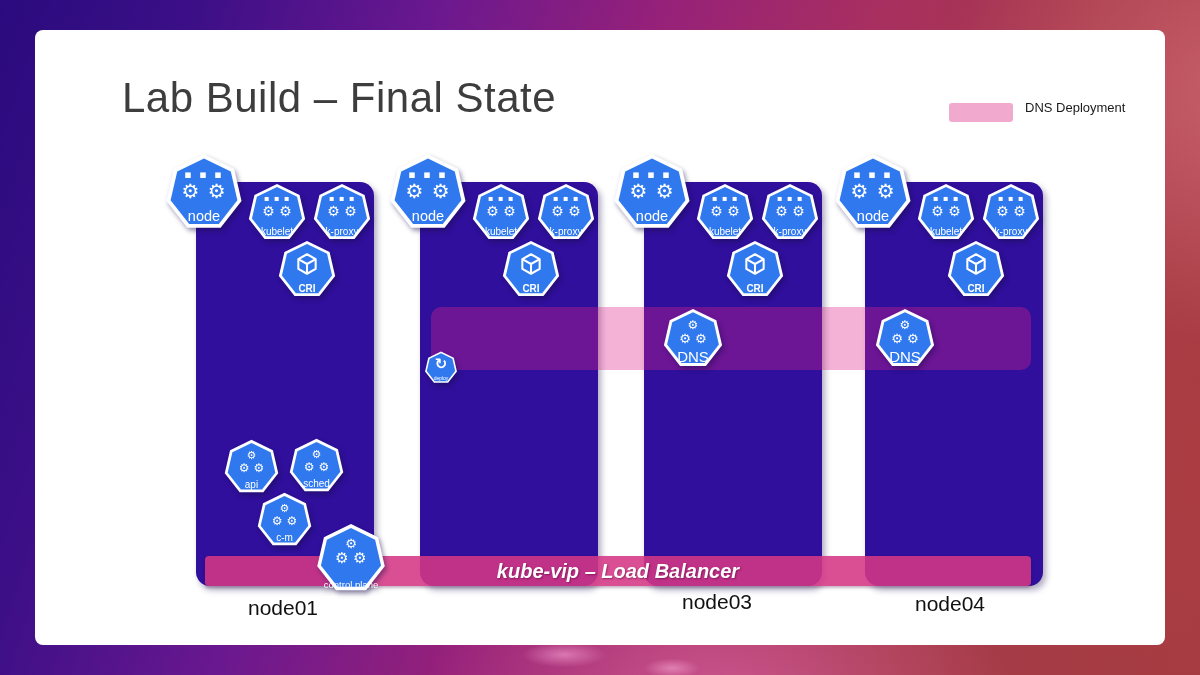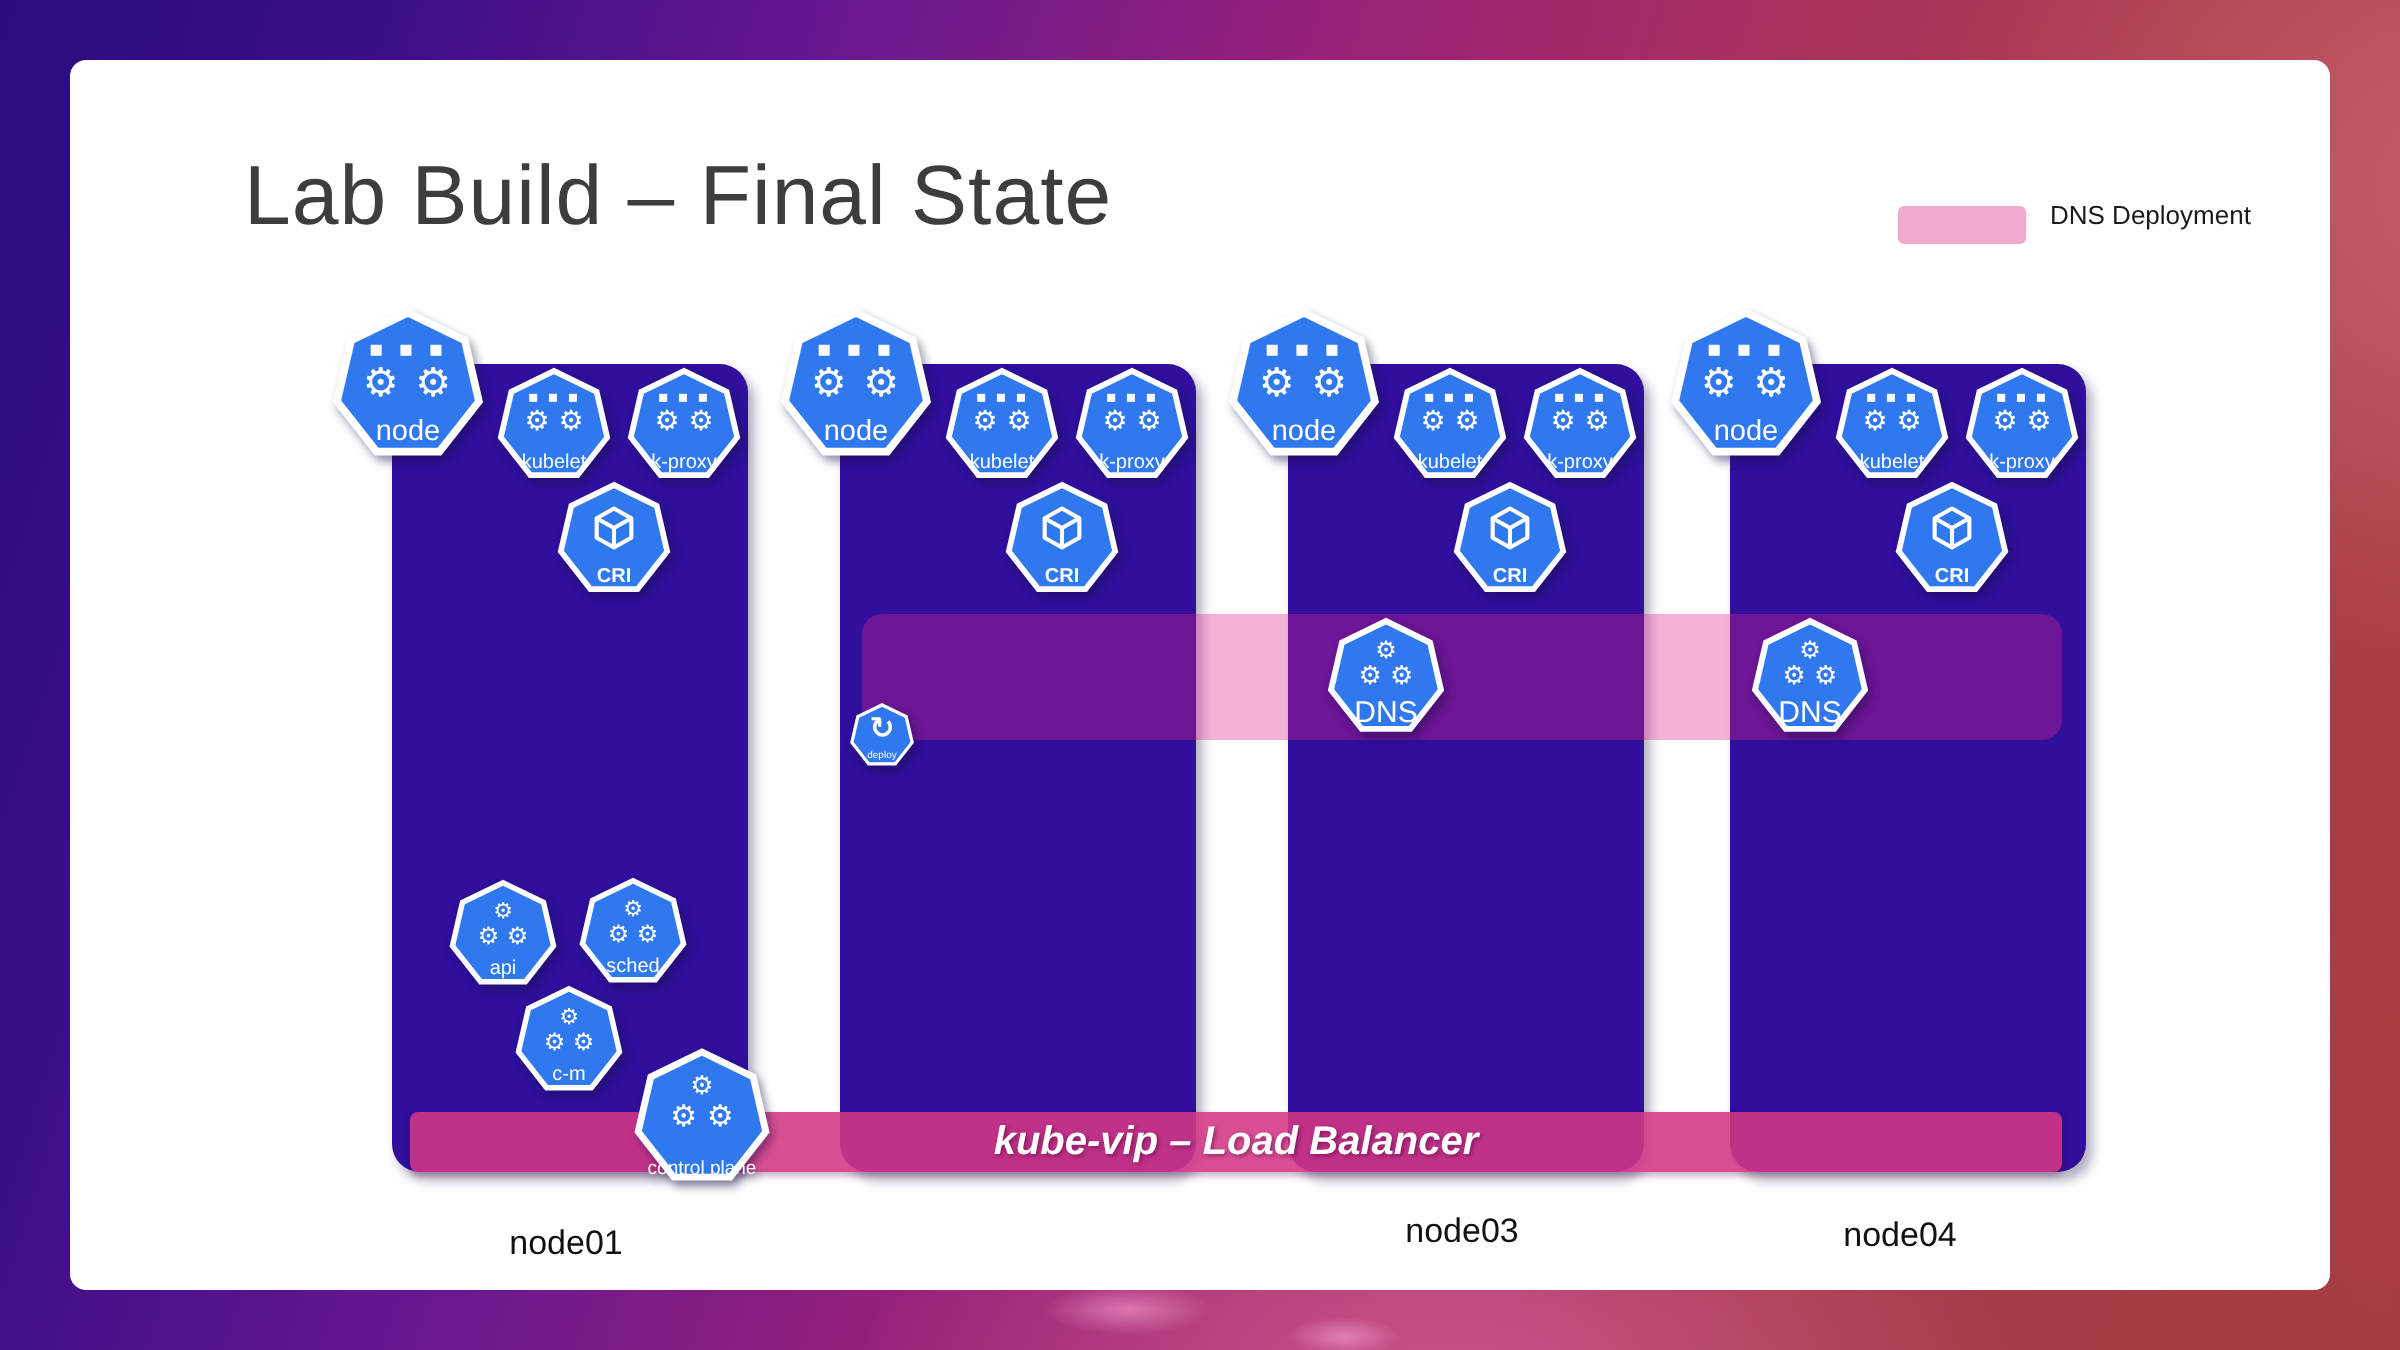--- a/index.html
+++ b/index.html
@@ -53,21 +53,21 @@
     box-shadow:0 2px 3px rgba(60,10,60,.3);
   }
   .band-text{
     position:absolute;left:0;right:0;top:0;bottom:0;
     display:flex;align-items:center;justify-content:center;
     color:#fff;font-size:20px;font-weight:bold;font-style:italic;
     text-shadow:1px 1px 2px rgba(80,0,50,.5);
   }
 
   .node-label{
-    position:absolute;width:140px;text-align:center;font-size:17px;color:#111;z-index:1;margin-top:16px;
+    position:absolute;width:140px;text-align:center;font-size:21px;color:#111;z-index:1;
   }
 
   
   .kicon{
     position:absolute;z-index:3;
     filter:drop-shadow(2px 3px 2.5px rgba(25,12,70,.45));
   }
   .hept,.hept-in{
     clip-path:polygon(50% 1.5%,87.6% 19.8%,96.9% 60.1%,70.8% 93.4%,29.2% 93.4%,3.1% 60.1%,12.4% 19.8%);
   }
@@ -124,21 +124,21 @@
   <div class="node-col col2"></div>
   <div class="node-col col3"></div>
   <div class="node-col col4"></div>
 
   <div class="band band-dns"></div>
   <div class="band band-kubevip">
     <div class="band-text">kube-vip – Load Balancer</div>
   </div>
 
   <div class="node-label" style="left:178px;top:566px">node01</div>
-  <div class="node-label" style="left:626px;top:560px">node03</div>
+  <div class="node-label" style="left:612px;top:560px">node03</div>
   <div class="node-label" style="left:845px;top:562px">node04</div>
 
   <div class="kicon sz-lg" style="left:129px;top:123px">
     <div class="hept"></div>
       <div class="hept-in"></div>
     <div class="glyph">
       <span class="gl-top">▪ ▪ ▪</span>
       <span class="gl-bot">⚙ ⚙</span>
     </div>
     <div class="klabel">node</div>

